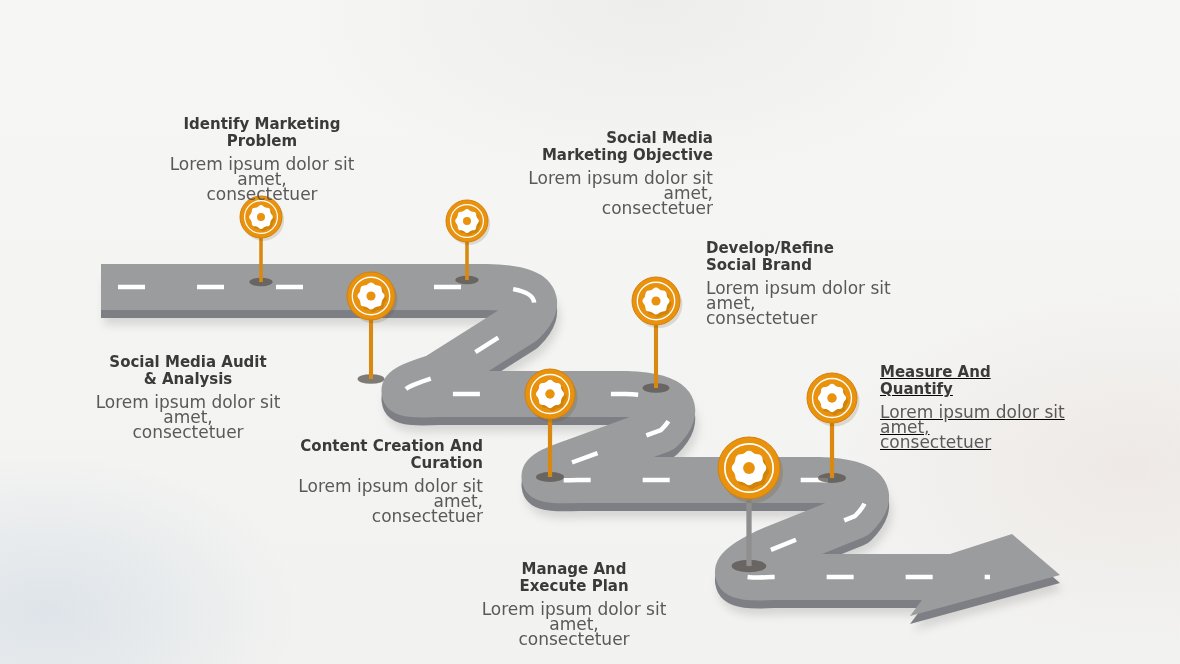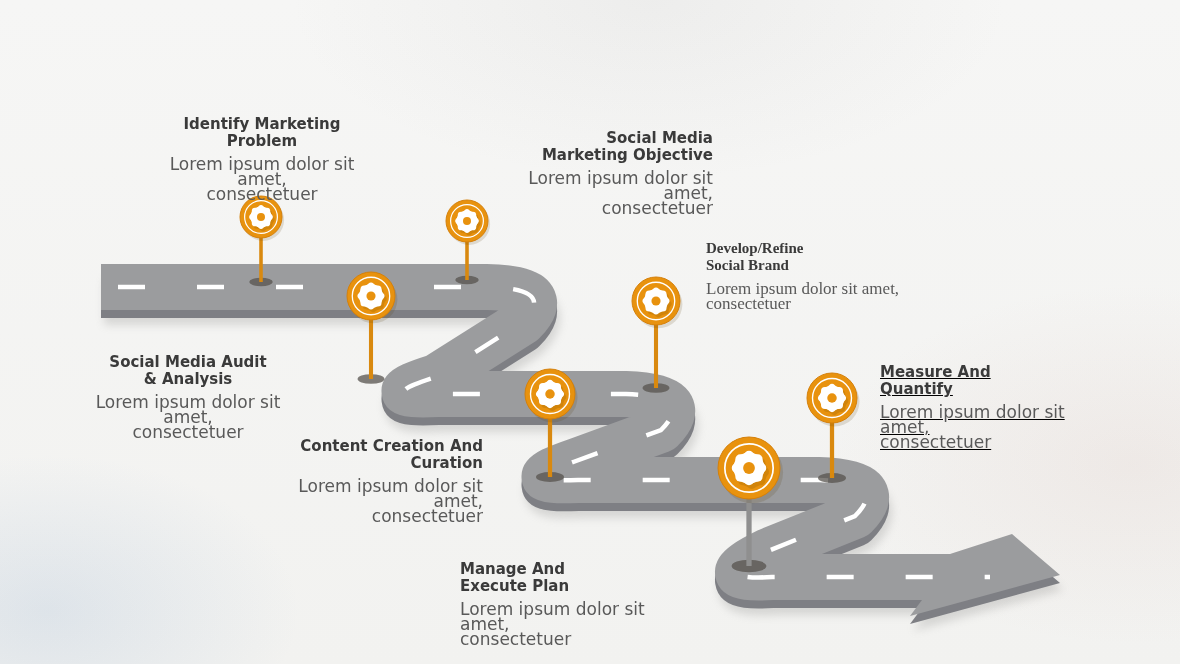--- a/index.html
+++ b/index.html
@@ -198,38 +198,38 @@
 Marketing Objective</div>
         <div class="label-body">Lorem ipsum dolor sit amet,
 consectetuer</div>
       </div>
       <div class="label" style="left: 74px; top: 354px; width: 228px; text-align: center;">
         <div class="label-heading">Social Media Audit
 &amp; Analysis</div>
         <div class="label-body">Lorem ipsum dolor sit amet,
 consectetuer</div>
       </div>
-      <div class="label" style="left: 706px; top: 240px; width: 228px; text-align: left; font-family: Liberation Serif, serif;">
+      <div class="label" style="left: 706px; top: 240px; width: 228px; text-align: left;">
         <div class="label-heading">Develop/Refine
 Social Brand</div>
         <div class="label-body">Lorem ipsum dolor sit amet,
 consectetuer</div>
       </div>
       <div class="label" style="left: 255px; top: 438px; width: 228px; text-align: right;">
         <div class="label-heading">Content Creation And
 Curation</div>
         <div class="label-body">Lorem ipsum dolor sit amet,
 consectetuer</div>
       </div>
       <div class="label" style="left: 880px; top: 364px; width: 228px; text-align: left; text-decoration: underline;">
         <div class="label-heading">Measure And
 Quantify</div>
         <div class="label-body">Lorem ipsum dolor sit amet,
 consectetuer</div>
       </div>
-      <div class="label" style="left: 460px; top: 561px; width: 228px; text-align: left;">
+      <div class="label" style="left: 460px; top: 561px; width: 228px; text-align: center;">
         <div class="label-heading">Manage And
 Execute Plan</div>
         <div class="label-body">Lorem ipsum dolor sit amet,
 consectetuer</div>
       </div>
     </div>
 </div>
 
 </body></html>

